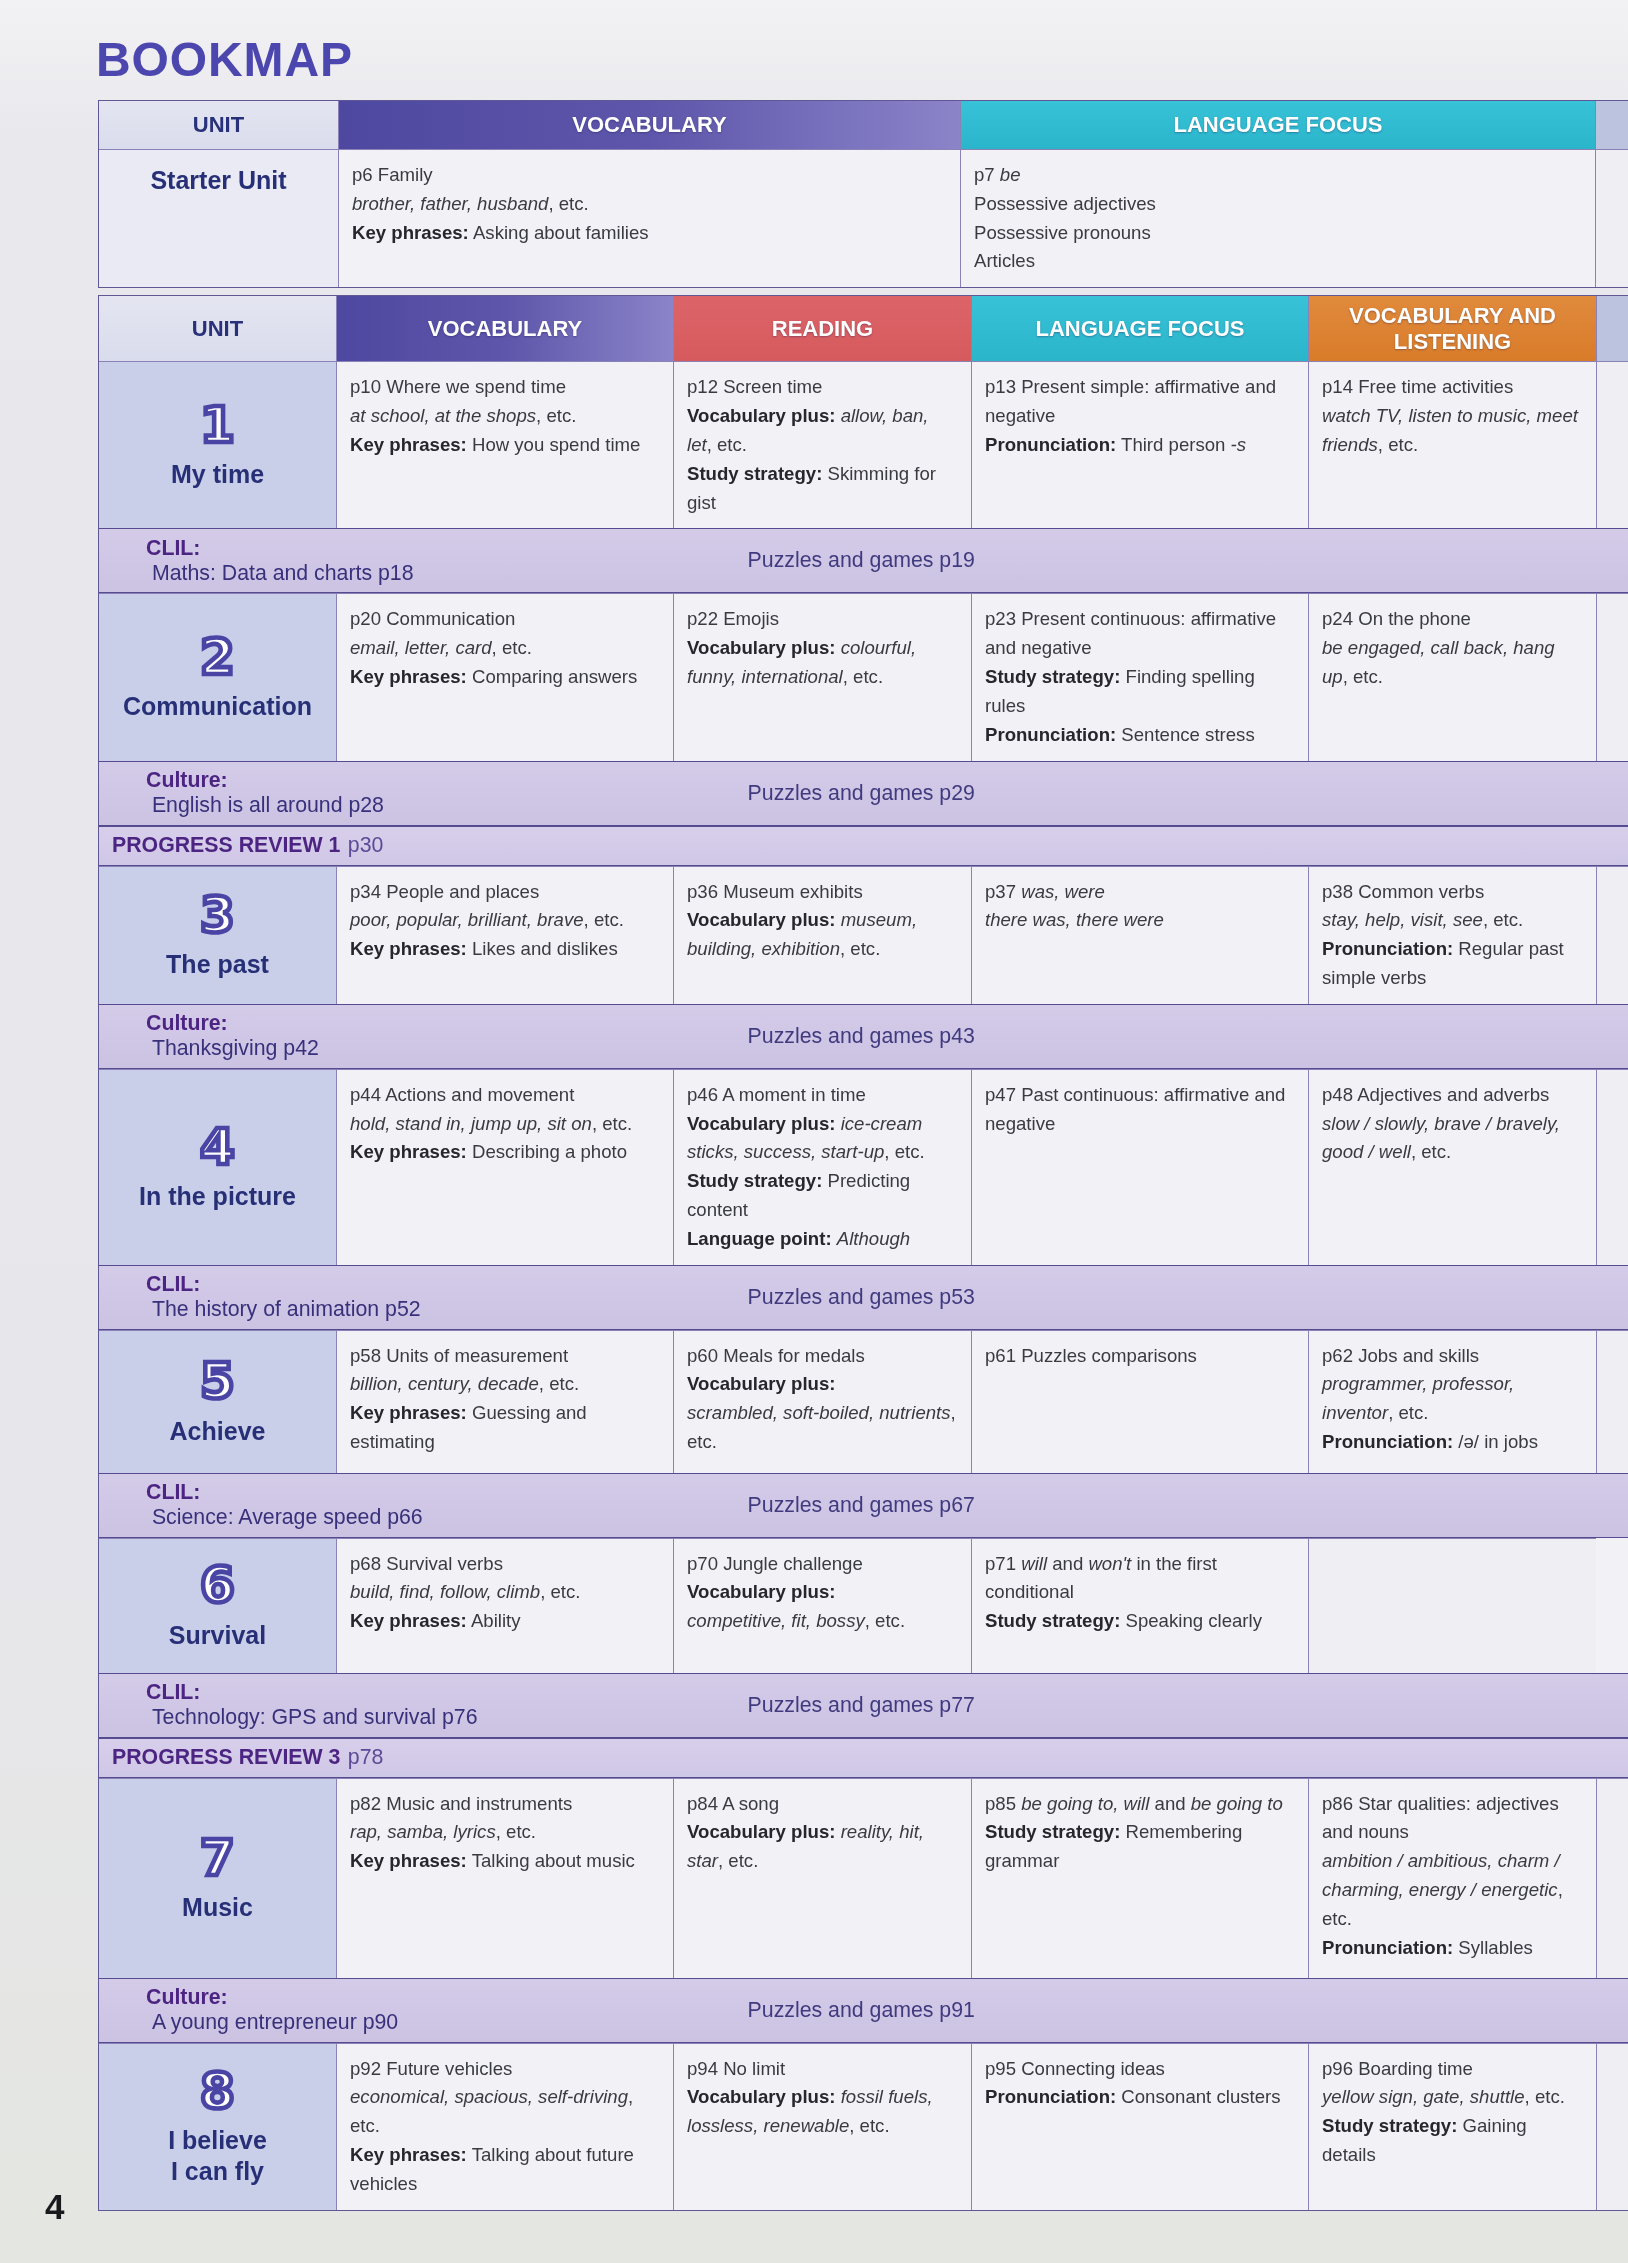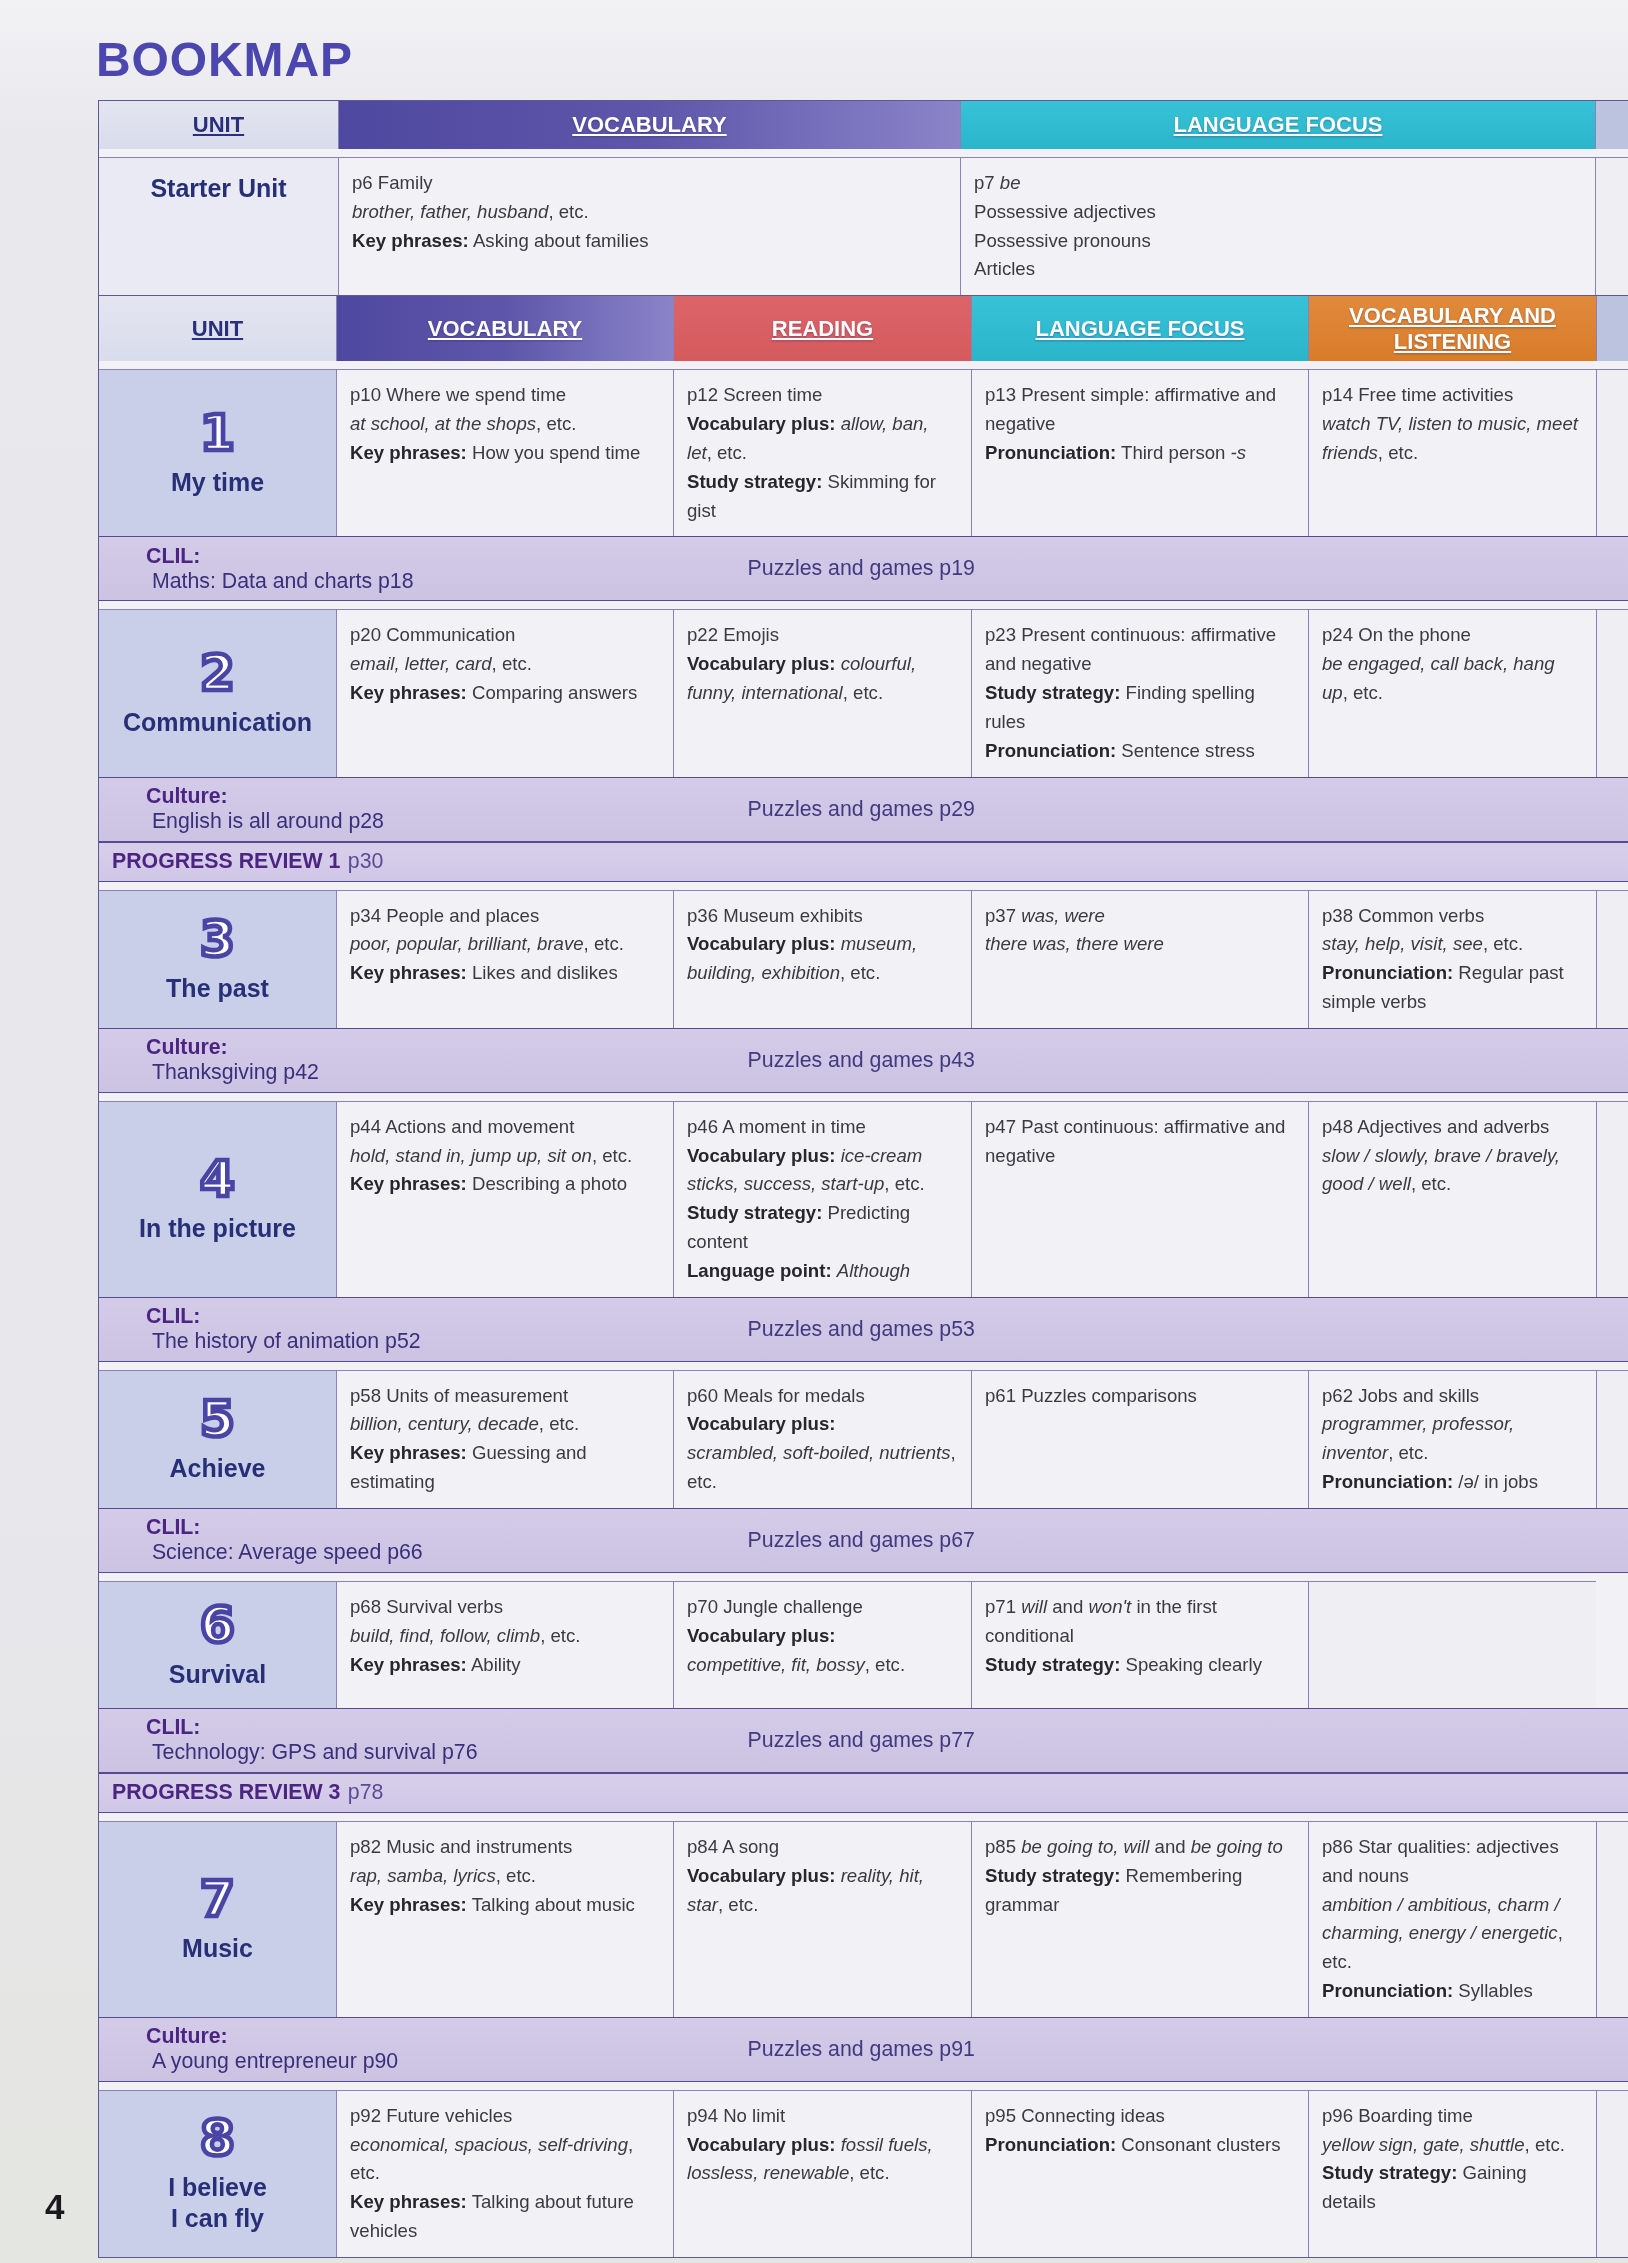--- a/index.html
+++ b/index.html
@@ -13,26 +13,26 @@
     font-size:48px;font-weight:800;color:#4b47ae;letter-spacing:0.9px;
   }
   .table{position:absolute;left:98px;width:1530px;border:1.9px solid #5f5894;background:#f2f1f5;}
   .starter-table{top:100px;}
   .main-table{top:295px;}
   .row{display:grid;}
   .starter-table .row{grid-template-columns:239px 622px 635px 33px;}
   .main-table .row{grid-template-columns:237px 337px 298px 337px 288px 33px;}
   .cell{border-left:1.9px solid #8a82b6;box-sizing:border-box;}
   .cell:first-child{border-left:none;}
-  .content-row .cell, .unit-row .cell{border-top:1.9px solid #8a82b6;margin-top:8px;}
+  .content-row .cell, .unit-row .cell{border-top:1.9px solid #8a82b6;}
   .header-row .cell{border-top:none;}
   .head{
     display:flex;align-items:center;justify-content:center;text-align:center;
     color:#ffffff;font-weight:bold;font-size:22px;line-height:1.15;
-    text-shadow:0 0.9px 1.9px rgba(30,20,80,.35);padding:7.4px 5.6px;min-height:65px;text-decoration:underline;
+    text-shadow:0 0.9px 1.9px rgba(30,20,80,.35);padding:7.4px 5.6px;min-height:65px;
   }
   .starter-table .head{min-height:48px;}
   .head-unit{background:linear-gradient(180deg,#e4e5f1,#d9dcec);color:#283179;text-shadow:none;}
   .head-vocabulary{background:linear-gradient(90deg,#4f48a0 0%,#5d56aa 50%,#8b84c9 100%);}
   .head-reading{background:linear-gradient(180deg,#dc6468,#d55a5e);}
   .head-language-focus{background:linear-gradient(180deg,#38c2d7,#2ab5cb);}
   .head-vocabulary-listening{background:linear-gradient(180deg,#e08a3c,#d97c2a);}
   .head-edge{background:#bcc3df;}
   .unit-cell{
     background:#c9cfe9;display:flex;flex-direction:column;align-items:center;justify-content:center;

